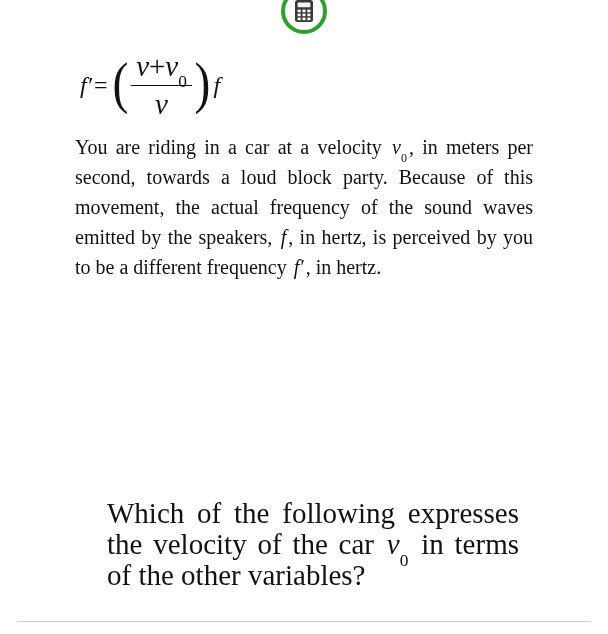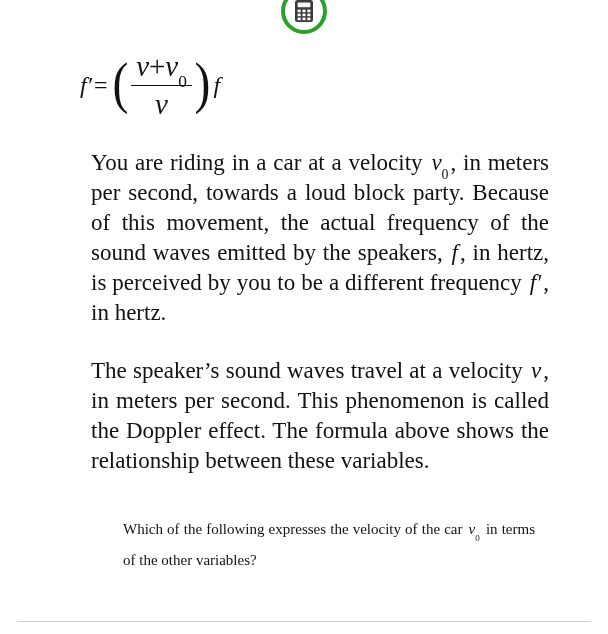--- a/index.html
+++ b/index.html
@@ -70,40 +70,40 @@
     position: relative;
     top: 0.28em;
   }
   .formula .rhs { margin-left: 2px; }
 
   
   .para {
     position: absolute;
     left: 75px;
     width: 458px;
-    font-size: 23px;
+    font-size: 20px;
     line-height: 30px;
     text-align: justify;
-    margin: 16px;
+    margin: 0;
   }
   .p1 { top: 132px; }
   .p2 { top: 340px; }
   .mvar { font-style: italic; margin: 0 2px; }
   .prime { font-style: italic; }
 
   
   .question {
     position: absolute;
     left: 107px;
     width: 412px;
     top: 498px;
-    font-size: 15px;
+    font-size: 29px;
     line-height: 31px;
     text-align: justify;
-    margin: 16px;
+    margin: 0;
   }
 
   .divider {
     position: absolute;
     left: 17px;
     right: 17px;
     bottom: 12px;
     border-top: 1px solid #cccccc;
     height: 0;
   }
@@ -139,19 +139,18 @@
     <span class="frac">
       <span class="num"><span class="var">v</span><span>+</span><span class="var">v</span><sub class="zero">0</sub></span>
       <span class="den var">v</span>
     </span>
     <span class="paren">)</span>
     <span class="var rhs">f</span>
   </div>
 
   <p class="para p1"><span>You are riding in a car at a velocity </span><span class="mvar"><span>v</span><sub class="zero">0</sub></span><span>, in meters per second, towards a loud block party. Because of this movement, the actual frequency of the sound waves emitted by the speakers, </span><span class="mvar">f</span><span>, in hertz, is perceived by you to be a different frequency </span><span class="mvar"><span>f</span><span class="prime">′</span></span><span>, in hertz.</span></p>
 
-  <p class="para p2"><span>The speaker’s sound waves travel at a velocity </span><span class="mvar">v</span><span>, in meters per second. This phenomenon is called the Doppler effect. The formula above shows the relationship between these variables.</span></p>
 
   <p class="question"><span>Which of the following expresses the velocity of the car </span><span class="mvar"><span>v</span><sub class="zero">0</sub></span><span> in terms of the other variables?</span></p>
 
   <div class="divider"></div>
 
 </div>
 
 </body></html>

